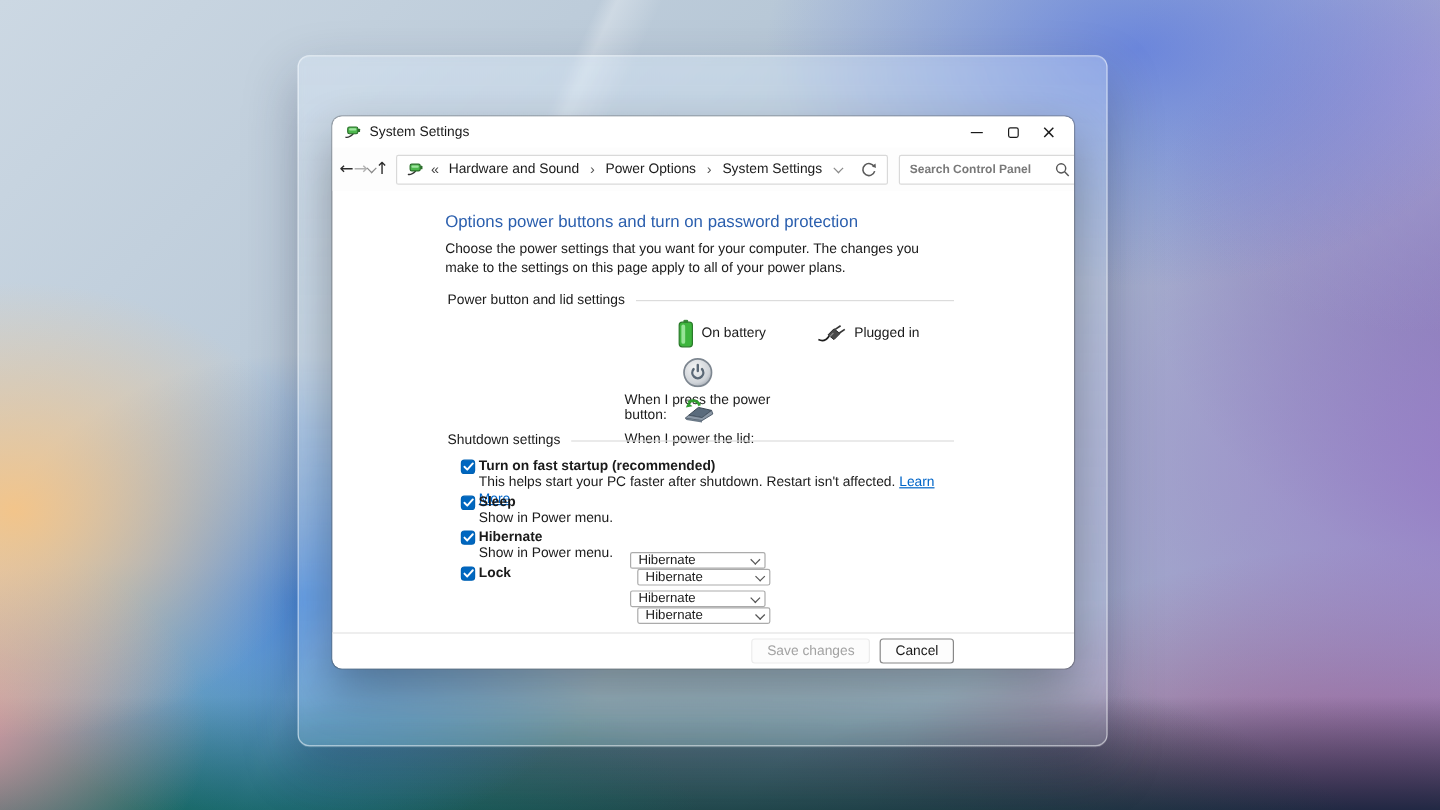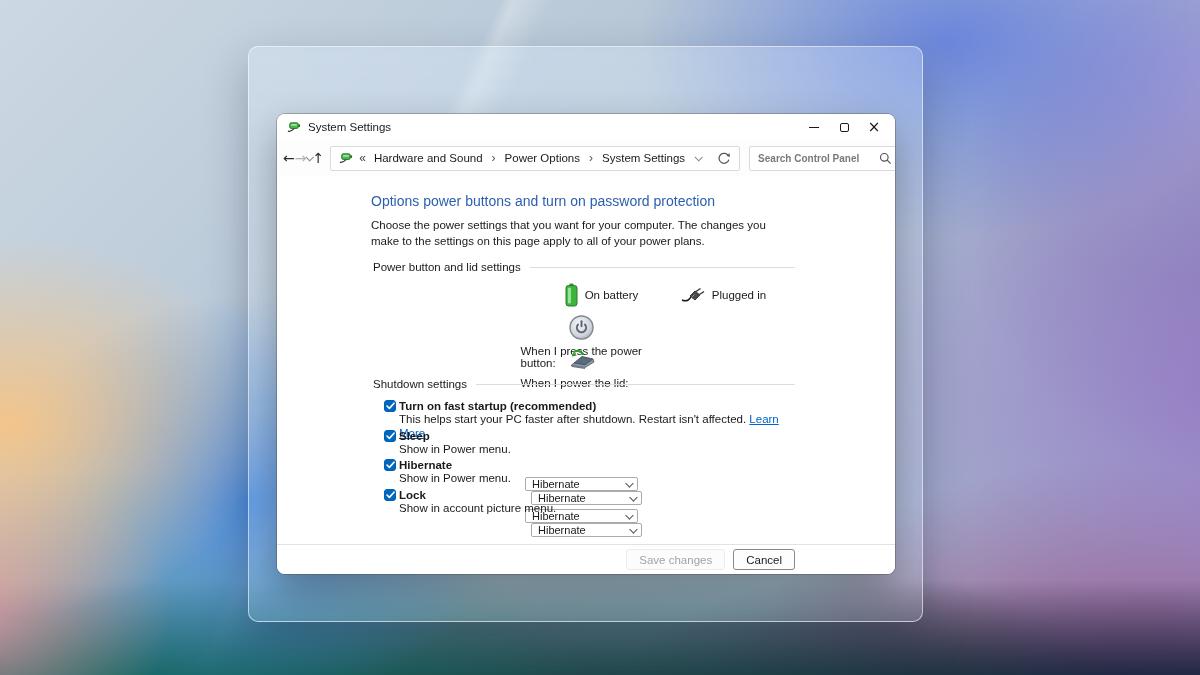--- a/index.html
+++ b/index.html
@@ -31,21 +31,21 @@
     position:absolute; left:248px; top:46px; width:675px; height:576px;
     border-radius:10px;
     background:linear-gradient(180deg, rgba(210,224,238,0.30), rgba(195,210,228,0.16));
     border:1px solid rgba(252,254,255,0.6);
     box-shadow:0 18px 45px rgba(20,30,60,0.28);
     backdrop-filter:blur(3px) brightness(1.04);
   }
 
   
   .window {
-    position:absolute; left:277px; top:114px; width:618px; height:460px;
+    position:absolute; left:277px; top:97px; width:618px; height:460px;
     background:#ffffff; border-radius:8px;
     box-shadow:0 0 0 1px rgba(70,70,70,0.35), 0 18px 42px rgba(0,0,0,0.32);
     display:flex; flex-direction:column; overflow:hidden;
     color:#1a1a1a; font-size:11.5px;
   }
 
   
   .titlebar { height:26px; flex:0 0 26px; display:flex; align-items:center; padding:0 6px 0 9px; background:#fff; }
   .titlebar .app-icon { width:15px; height:15px; margin-right:7px; flex:0 0 auto; }
   .titlebar .title { font-size:11.5px; color:#1a1a1a; }
@@ -315,21 +315,20 @@
 
     <div class="option">
       <div class="opt-main">
         <span class="checkbox">
           <svg width="9" height="8" viewBox="0 0 9 8">
               <path d="M1 4 L3.4 6.4 L8 1.2" stroke="#fff" stroke-width="1.6" fill="none" stroke-linecap="round" stroke-linejoin="round"></path>
             </svg>
         </span>
         <span class="opt-label">Lock</span>
       </div>
-      <div class="opt-desc">Show in account picture menu.</div>
     </div>
   </div>
 
   <div class="footer">
     <button class="btn btn-save">Save changes</button>
     <button class="btn btn-cancel">Cancel</button>
   </div>
 
 </div>
 

